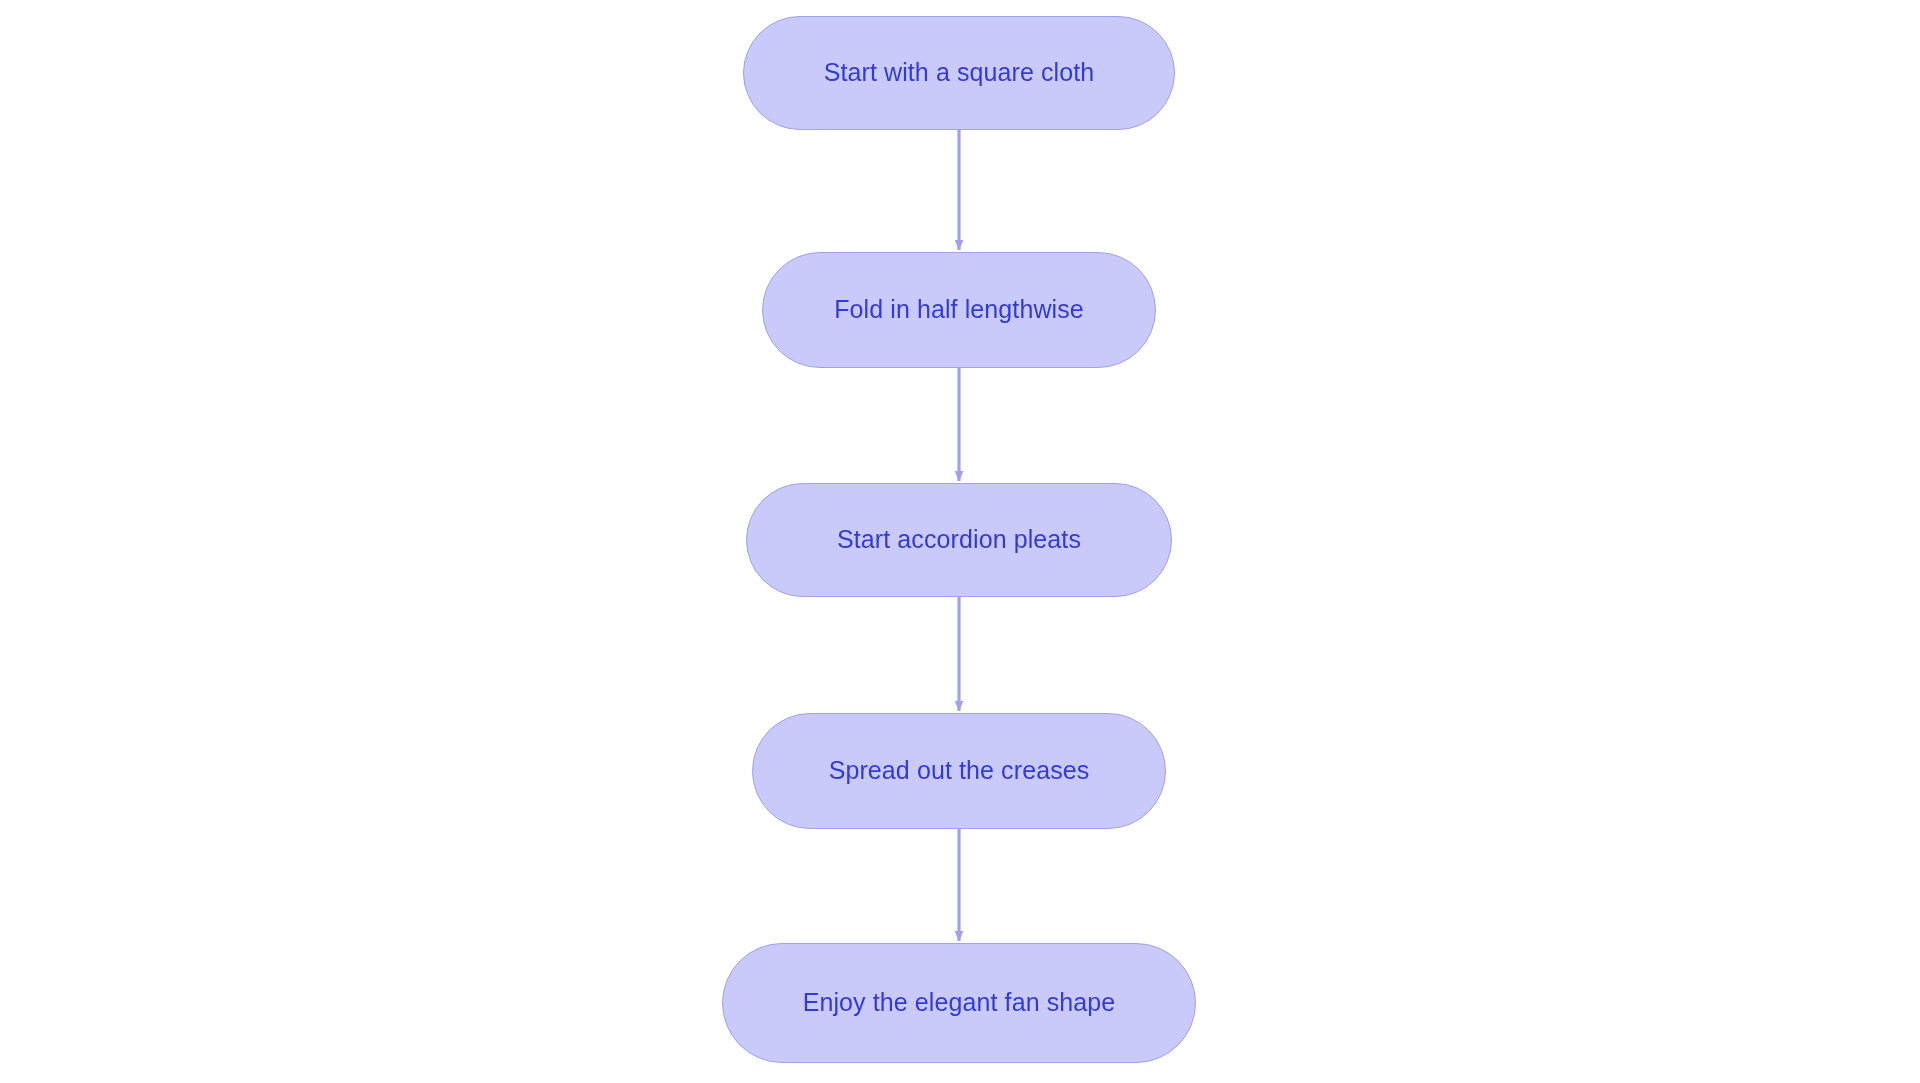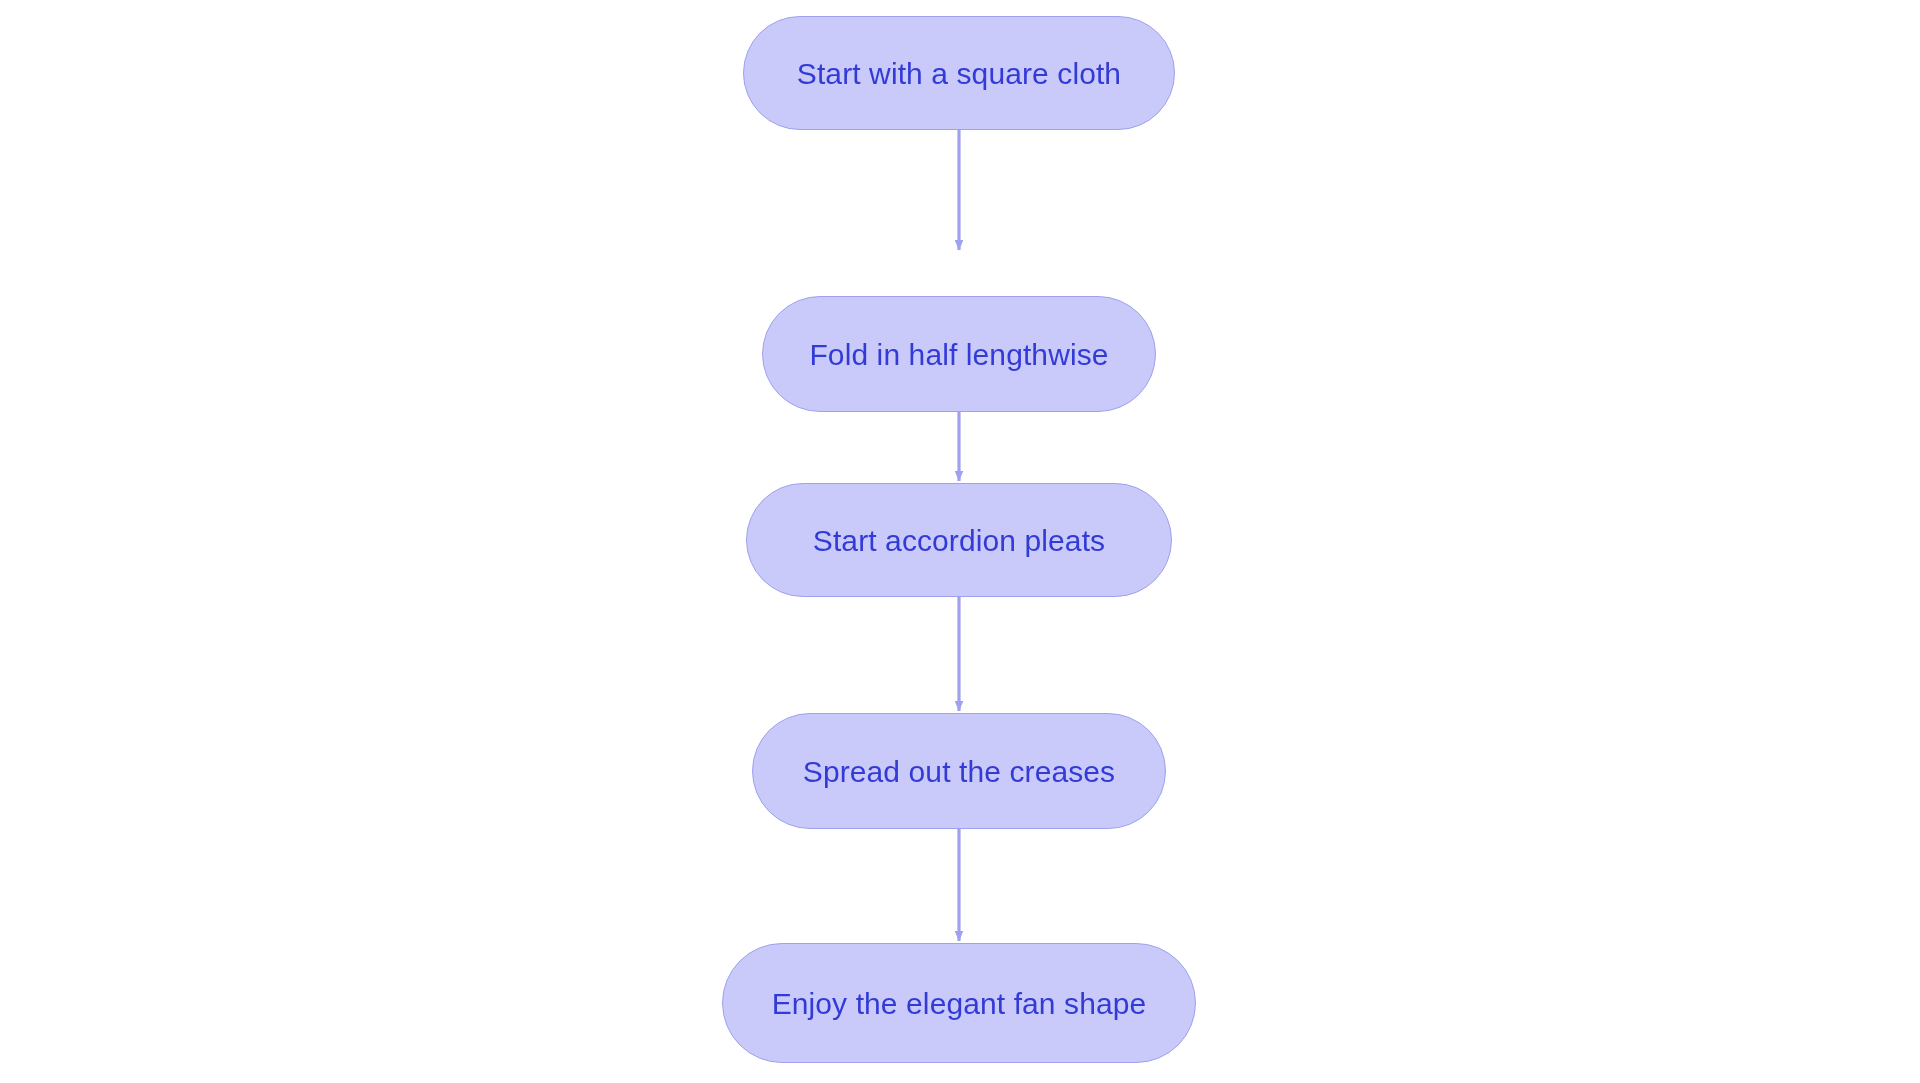--- a/index.html
+++ b/index.html
@@ -48,21 +48,21 @@
     justify-content: center;
     background: #c9caf9;
     border: 1.6px solid #9fa1ee;
     border-radius: 999px;
     transform: translateX(-50%);
   }
 
   .flow-node-label {
     color: #333bd6;
     font-family: "Liberation Sans", sans-serif;
-    font-size: 30px;
+    font-size: 25px;
     font-weight: 400;
     line-height: 1.1;
     letter-spacing: 0.1px;
     white-space: nowrap;
     text-align: center;
   }
 </style>
 </head>
 <body>
 
@@ -88,21 +88,21 @@
       <line class="edge-line" x1="959" y1="829" x2="959" y2="941" stroke="#9fa1ee" stroke-width="3.2" marker-end="url(#arrowhead)"></line>
     </g>
   </svg>
 
   <div id="node-layer">
 
     <div class="flow-node" style="left:959px; top:16px; width:432px; height:114px;">
       <span class="flow-node-label">Start with a square cloth</span>
     </div>
 
-    <div class="flow-node" style="left:959px; top:252px; width:394px; height:116px;margin-top:44px;">
+    <div class="flow-node" style="left:959px; top:252px; width:394px; height:116px;">
       <span class="flow-node-label">Fold in half lengthwise</span>
     </div>
 
     <div class="flow-node" style="left:959px; top:483px; width:426px; height:114px;">
       <span class="flow-node-label">Start accordion pleats</span>
     </div>
 
     <div class="flow-node" style="left:959px; top:713px; width:414px; height:116px;">
       <span class="flow-node-label">Spread out the creases</span>
     </div>

